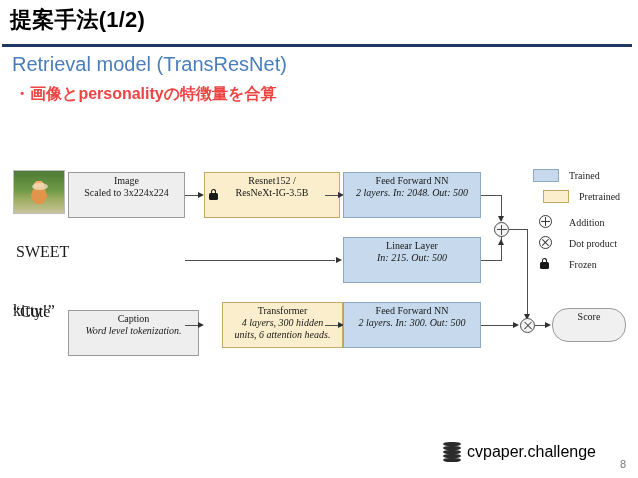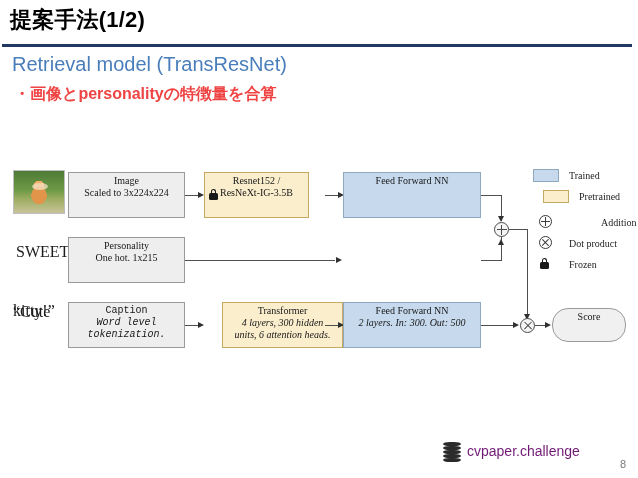--- a/index.html
+++ b/index.html
@@ -257,22 +257,22 @@
     left: 0;
     width: 18px;
     height: 4.4px;
     background: #2b2b2b;
     border-radius: 50% / 60%;
   }
   #footer-brand {
     position: absolute;
     left: 467px;
     top: 443px;
-    font-size: 14px;
-    color: #701a75;
+    font-size: 16px;
+    color: #000000;
     white-space: nowrap;
   }
   #page-number {
     position: absolute;
     left: 620px;
     top: 458px;
     font-size: 11px;
     color: #7a7a7a;
   }
 </style>
@@ -292,46 +292,47 @@
   <div class="fig-label" style="left:13px; top:155px;">kitty!”</div>
 
   <div class="node" style="left:68px; top:22px; width:117px; height:46px;">
     <span class="l1">Image</span>
     <span class="l2" style="font-style:normal;">Scaled to 3x224x224</span>
   </div>
 
   <div class="ln h" style="left:185px; top:45px; width:16px;"></div>
   <div class="arrowhead" style="left:198px; top:41.5px;"></div>
 
-  <div class="node pretrained" style="left:204px; top:22px; width:105px; height:46px;">
+  <div class="node pretrained" style="left:204px; top:22px; width:136px; height:46px;">
     <span class="l1">Resnet152 /</span>
     <span class="l2" style="font-style:normal;">ResNeXt-IG-3.5B</span>
   </div>
   <div class="lock" style="left:209px; top:39px;">
     <div class="shackle"></div>
       <div class="body"></div>
   </div>
 
   <div class="ln h" style="left:325px; top:45px; width:16px;"></div>
   <div class="arrowhead" style="left:338px; top:41.5px;"></div>
 
   <div class="node trained" style="left:343px; top:22px; width:138px; height:46px;">
     <span class="l1">Feed Forward NN</span>
-  </div>
-
-  <div class="node" style="left:68px; top:87px; width:117px; height:46px;">
-    <span class="l1">Personality</span>
-    <span class="l2" style="font-style:normal;">One hot.  1x215</span>
-  </div>
+    <span class="l2">2 layers. In: 2048. Out: 500</span>
+  </div>
+
 
   <div class="ln h" style="left:185px; top:110px; width:150px;"></div>
   <div class="arrowhead" style="left:336px; top:106.5px;"></div>
 
-
-  <div class="node" style="left:68px; top:152px; width:117px; height:46px;font-family:Liberation Mono, monospace;">
+  <div class="node trained" style="left:343px; top:87px; width:138px; height:46px;">
+    <span class="l1">Linear Layer</span>
+    <span class="l2">In: 215. Out: 500</span>
+  </div>
+
+  <div class="node" style="left:68px; top:160px; width:131px; height:46px;">
     <span class="l1">Caption</span>
     <span class="l2">Word level tokenization.</span>
   </div>
 
   <div class="ln h" style="left:185px; top:175px; width:16px;"></div>
   <div class="arrowhead" style="left:198px; top:171.5px;"></div>
 
   <div class="node pretrained" style="left:222px; top:152px; width:121px; height:46px;">
     <span class="l1">Transformer</span>
     <span class="l2">4 layers, 300 hidden</span>
@@ -377,21 +378,21 @@
     <div class="lg-row" style="left:0; top:0;">
       <div class="lg-swatch"></div>
       <div class="lg-text">Trained</div>
     </div>
 
     <div class="lg-row" style="left:0; top:21px;padding-left:10px;">
       <div class="lg-swatch pre"></div>
       <div class="lg-text">Pretrained</div>
     </div>
 
-    <div class="lg-row" style="left:0; top:47px;gap:32px;">
+    <div class="lg-row" style="left:0; top:47px;">
       <div class="lg-icon">
           <div class="lg-op plus"></div>
         </div>
       <div class="lg-text">Addition</div>
     </div>
 
     <div class="lg-row" style="left:0; top:68px;">
       <div class="lg-icon">
           <div class="lg-op times"></div>
         </div>

